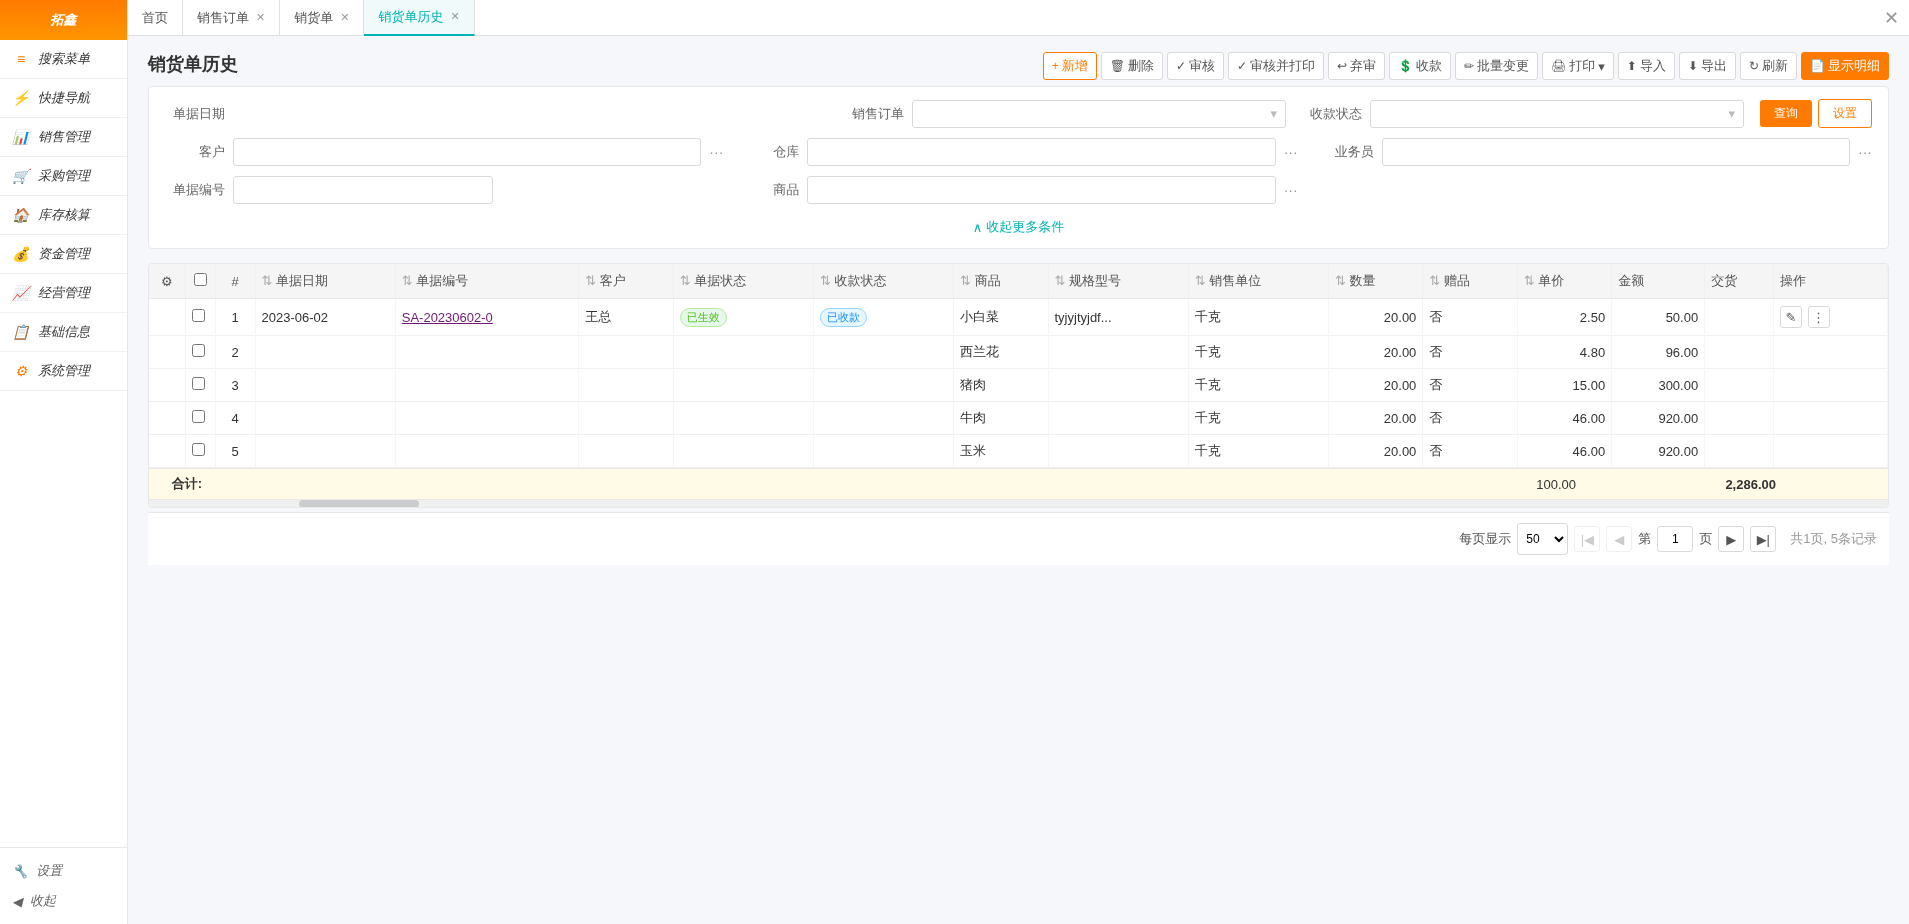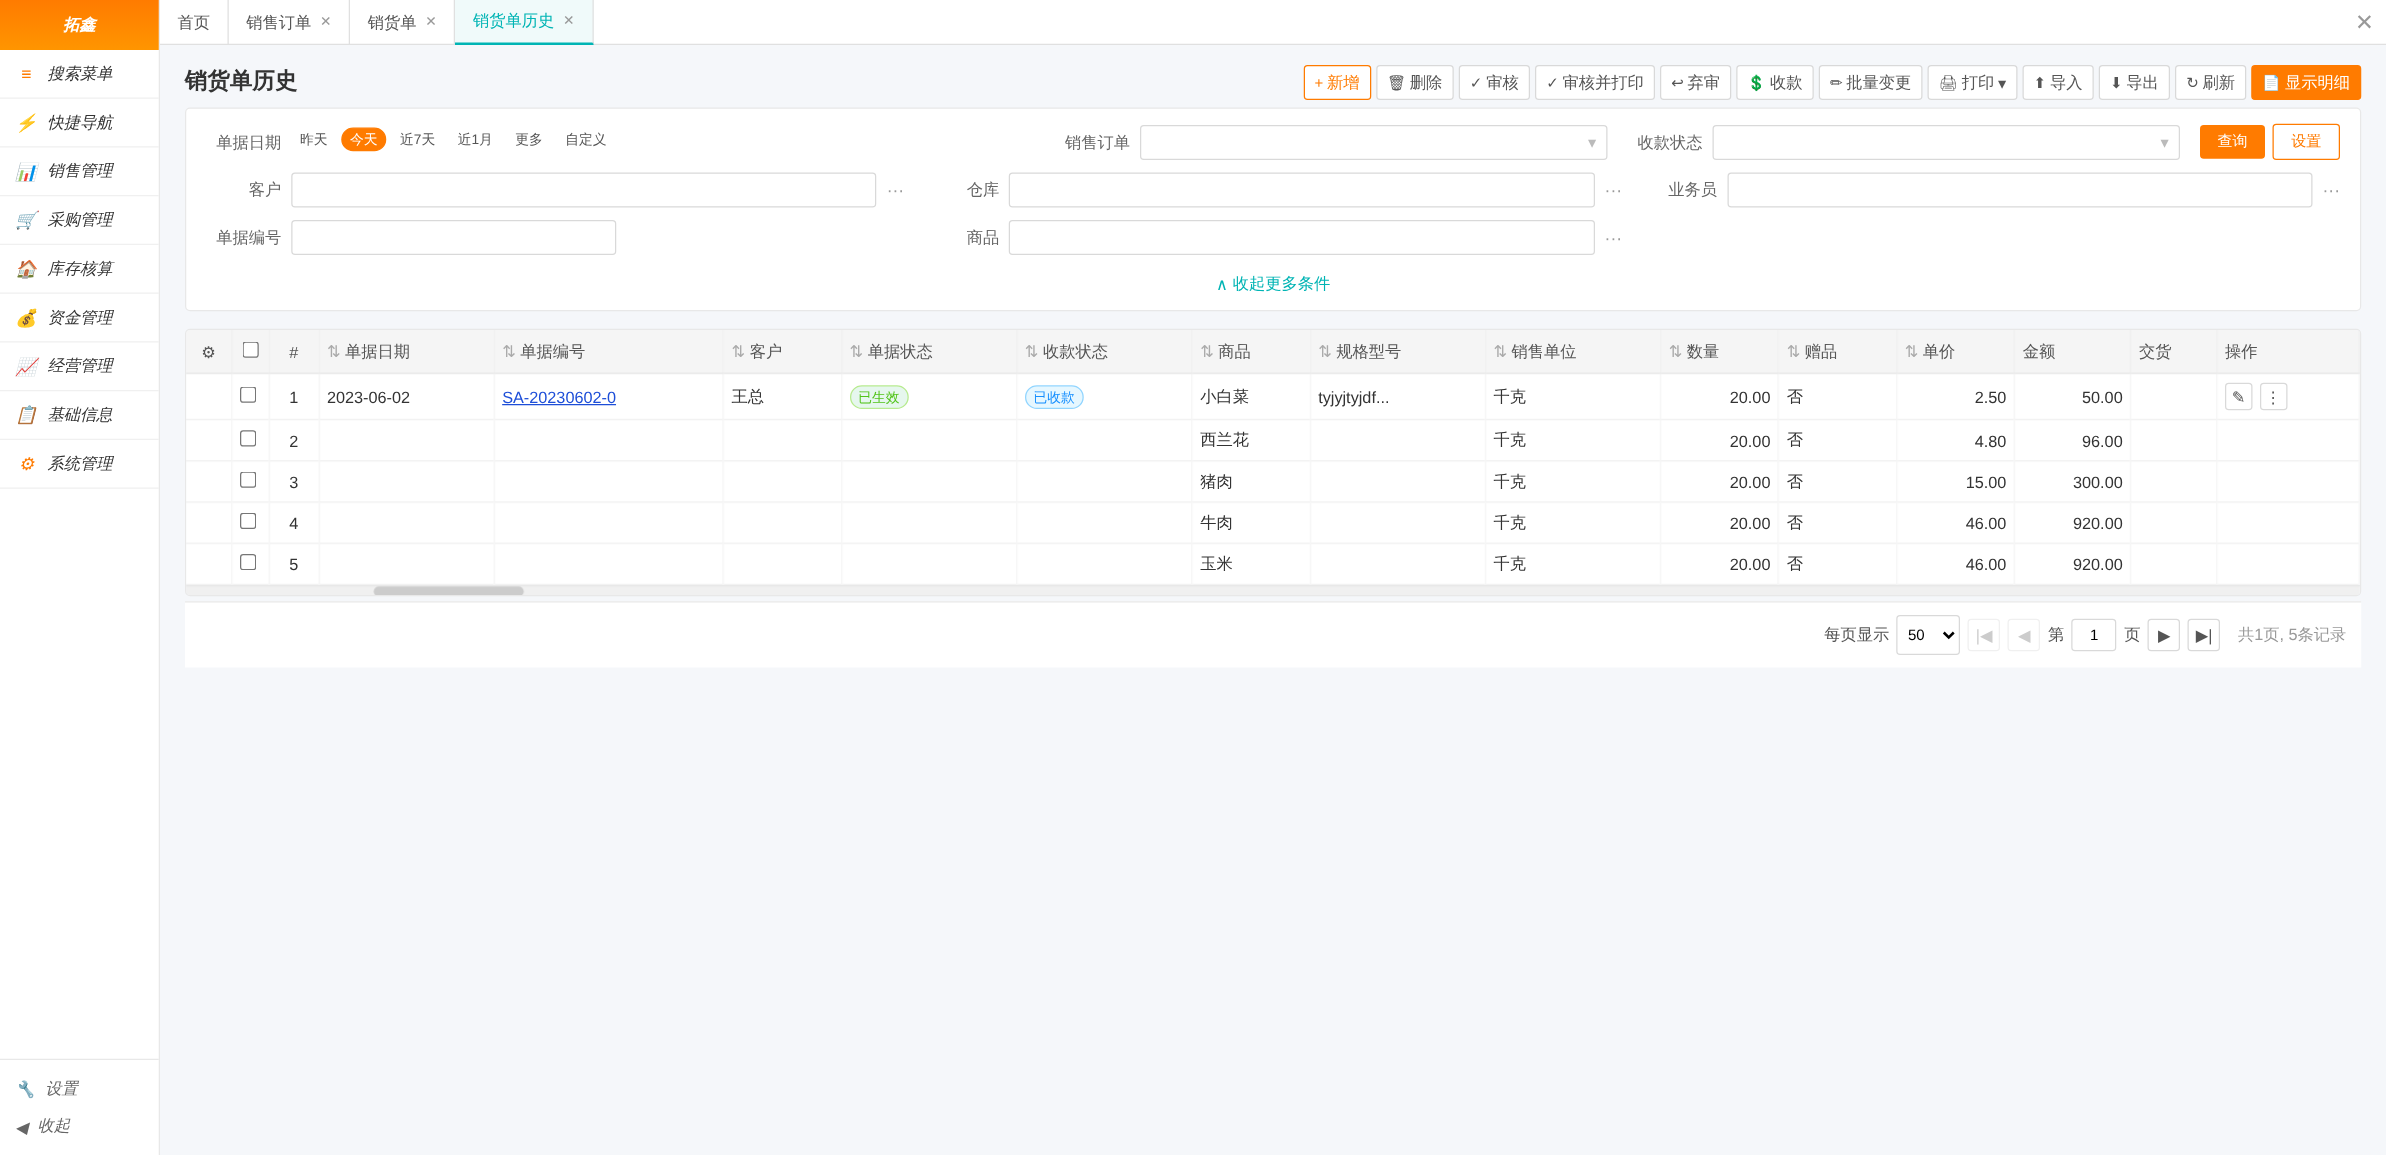--- a/index.html
+++ b/index.html
@@ -235,21 +235,21 @@
       border-right: 1px solid #f5f5f5;
     }
     .badge {
       display: inline-block;
       padding: 1px 6px;
       border-radius: 10px;
       font-size: 11px;
     }
     .badge-green { background: #e6f7ee; color: #52c41a; border: 1px solid #b7eb8f; }
     .badge-blue { background: #e6f7ff; color: #1890ff; border: 1px solid #91d5ff; }
-    .link { color: #1d4ed8; cursor: pointer; text-decoration: underline; text-align: right; }
+    .link { color: #701a75; cursor: pointer; text-decoration: underline; text-align: right; }
     .op-btn {
       display: inline-flex;
       align-items: center;
       justify-content: center;
       width: 22px;
       height: 22px;
       border: 1px solid #d9d9d9;
       border-radius: 3px;
       cursor: pointer;
       color: #555;
@@ -476,28 +476,20 @@
         </button>
       </div>
     </div>
 
     <div class="filter-area">
       <div class="filter-row">
 
         <div class="filter-item" style="flex:1.5;">
           <span class="filter-label">单据日期</span>
           <div style="flex:1;">
-            <div class="date-tags">
-              <span class="date-tag normal">昨天</span>
-              <span class="date-tag active">今天</span>
-              <span class="date-tag normal">近7天</span>
-              <span class="date-tag normal">近1月</span>
-              <span class="date-tag normal">更多</span>
-              <span class="date-tag normal">自定义</span>
-            </div>
           </div>
         </div>
 
         <div class="filter-item">
           <span class="filter-label">销售订单</span>
           <div class="filter-select">
             <span></span>
             <span style="color:#bbb;">▾</span>
           </div>
         </div>
@@ -713,20 +705,28 @@
             <td style="text-align:right;">20.00</td>
             <td>否</td>
             <td style="text-align:right;">46.00</td>
             <td style="text-align:right;">920.00</td>
             <td></td>
             <td></td>
           </tr>
         </tbody>
       </table>
 
+      <div class="table-footer">
+        <span class="footer-label">合计:</span>
+        <span class="footer-spacer"></span>
+        <span class="footer-qty" style="min-width:180px;text-align:right;">100.00</span>
+        <span style="min-width:80px;"></span>
+        <span class="footer-amount" style="min-width:120px;text-align:right;padding-right:16px;">2,286.00</span>
+        <span style="min-width:80px;"></span>
+      </div>
 
       <div class="scrollbar-area">
         <div class="scrollbar-thumb"></div>
       </div>
     </div>
 
     <div class="pagination">
       <span>每页显示</span>
       <select class="page-select">
         <option>50</option>

